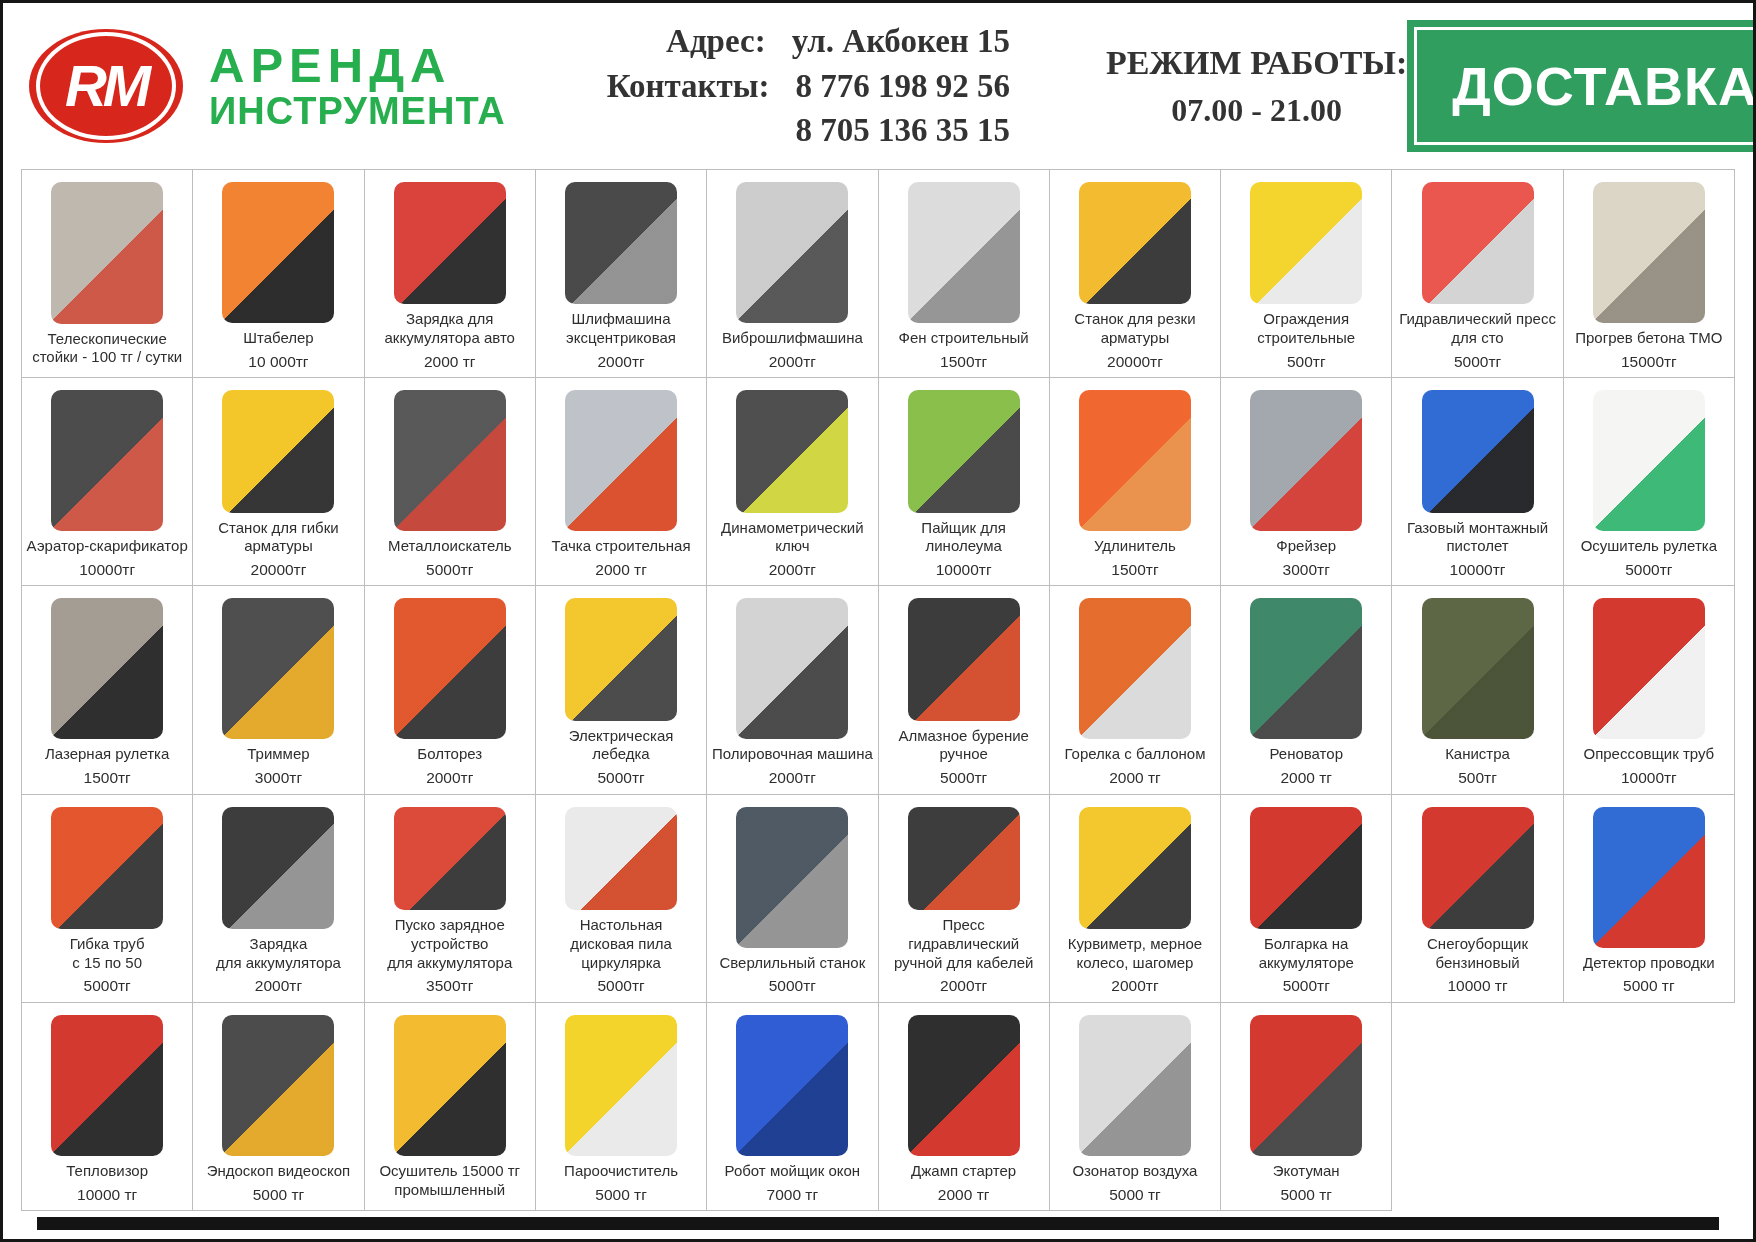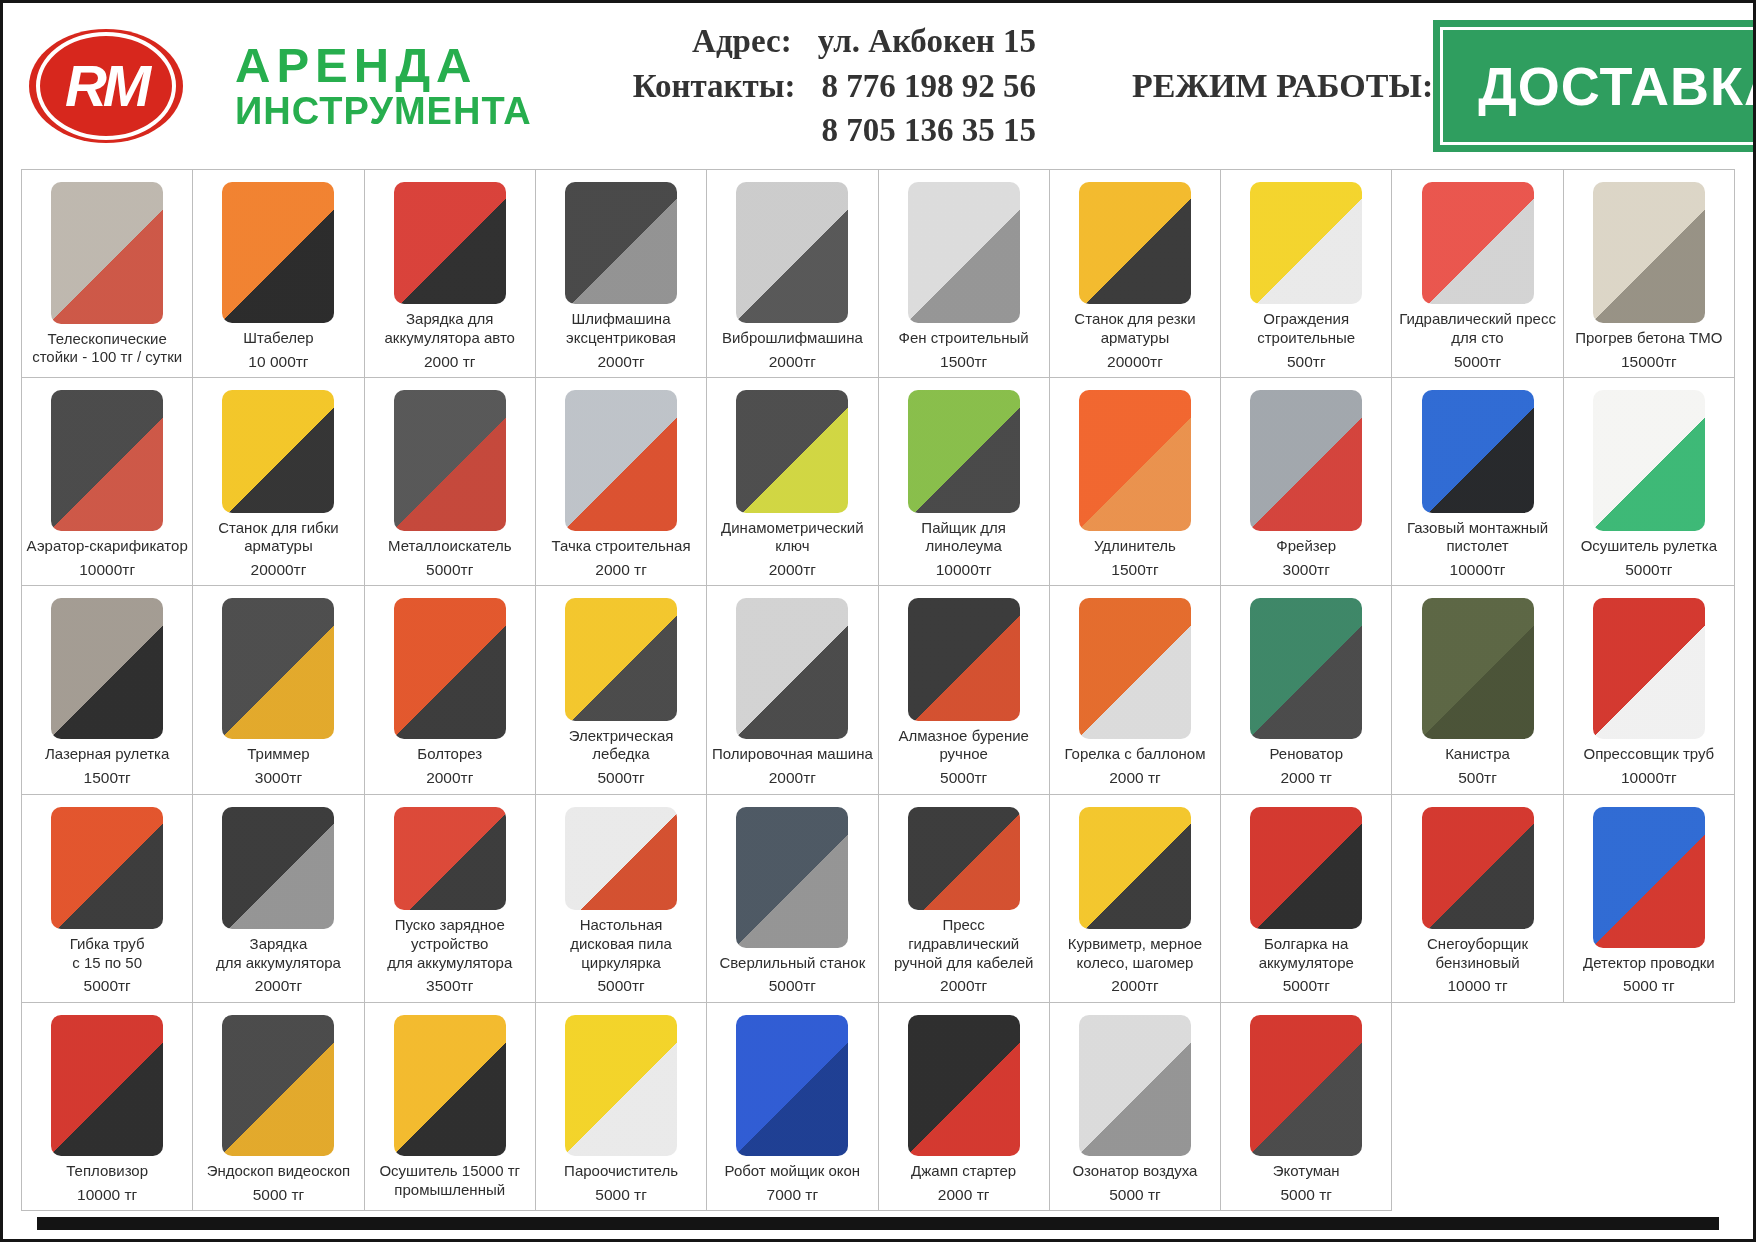--- a/index.html
+++ b/index.html
@@ -8,21 +8,21 @@
         font-family:"Liberation Sans",sans-serif;}
   
   #header{position:absolute;top:0;left:0;right:0;height:166px;display:flex;
           align-items:center;padding:0 26px;box-sizing:border-box;}
   .logo{width:154px;height:114px;border-radius:50%;display:flex;align-items:center;
         justify-content:center;flex:0 0 auto;padding:7px;box-sizing:border-box;}
   .logo-inner{width:100%;height:100%;border:4px solid #ffffff;border-radius:50%;
         display:flex;align-items:center;justify-content:center;}
   .logo-text{color:#ffffff;font-weight:bold;font-style:italic;font-size:58px;
         letter-spacing:-4px;line-height:1;}
-  .brand{margin-left:52px;line-height:1.05;flex:0 0 auto;}
+  .brand{margin-left:26px;line-height:1.05;flex:0 0 auto;}
   .brand .l1{font-size:49px;font-weight:bold;letter-spacing:6px;}
   .brand .l2{font-size:38px;font-weight:bold;letter-spacing:1px;}
   .contact{margin-left:70px;flex:0 0 auto;font-family:"Liberation Serif",serif;
         font-weight:bold;color:#333333;font-size:33px;line-height:1.35;}
   .contact .row{display:flex;justify-content:flex-end;}
   .contact .lbl{min-width:190px;text-align:right;margin-right:26px;}
   .hours{margin-left:96px;flex:0 0 auto;text-align:center;
         font-family:"Liberation Serif",serif;font-weight:bold;color:#333333;}
   .hours .hl{font-size:34px;}
   .hours .hv{font-size:32px;margin-top:10px;}
@@ -77,20 +77,21 @@
         <span>8 776 198 92 56</span>
       </div>
       <div class="row">
         <span class="lbl"></span>
         <span>8 705 136 35 15</span>
       </div>
     </div>
 
     <div class="hours" style="color: rgb(51, 51, 51);">
       <div class="hl">РЕЖИМ РАБОТЫ:</div>
+      <div class="hv">07.00 - 21.00</div>
     </div>
 
     <div class="badge" style="background: rgb(47, 158, 95); padding-left: 28px;">
       <div class="badge-inner"></div>
       <span class="badge-label">ДОСТАВКА</span>
     </div>
   </div>
 
   <div id="grid">
       <div class="cell">

